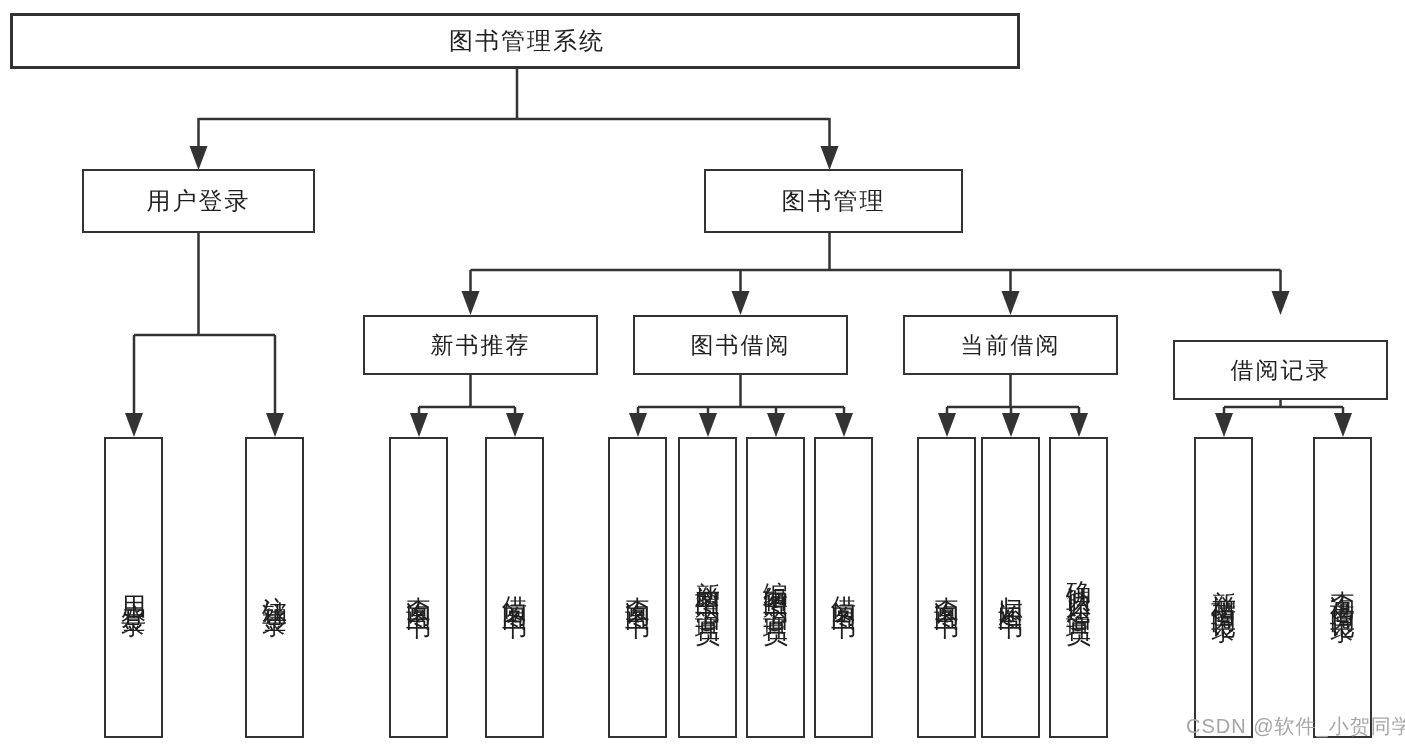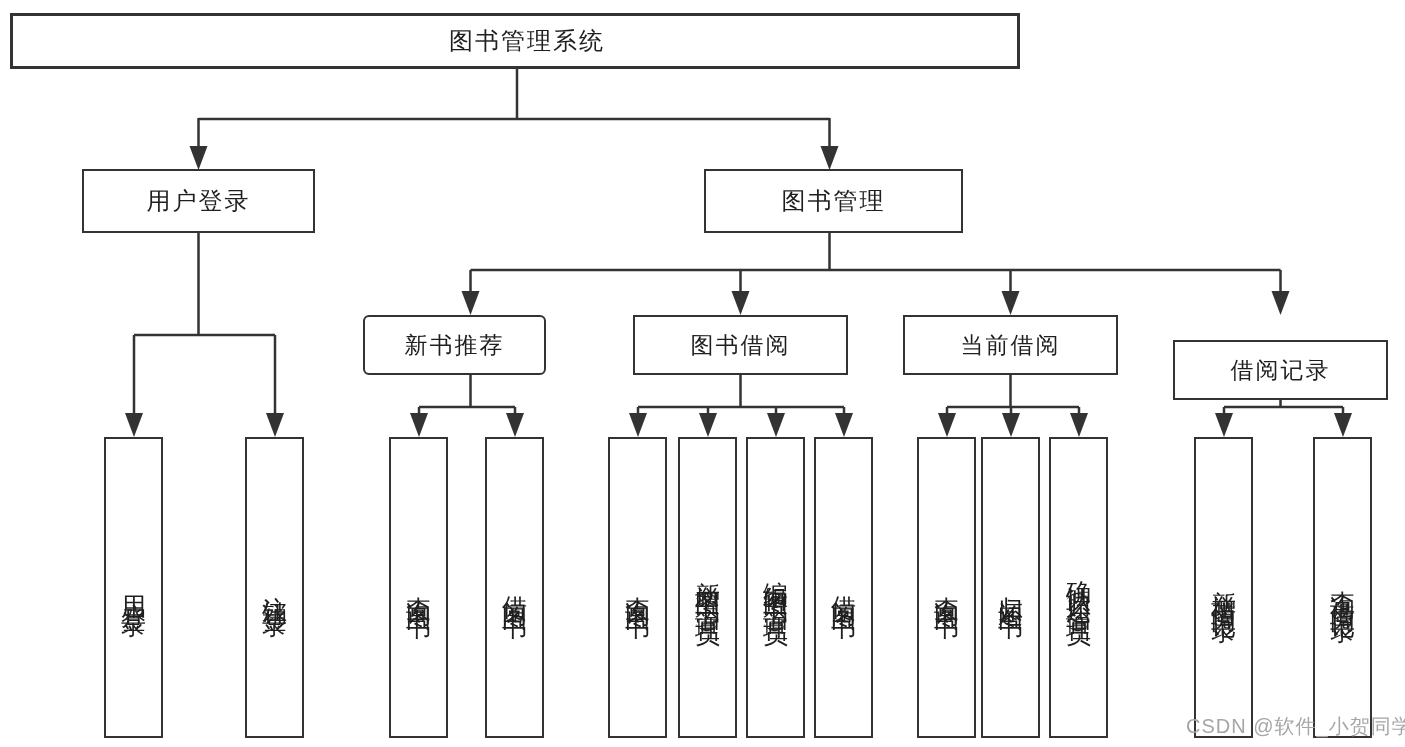--- a/index.html
+++ b/index.html
@@ -116,21 +116,21 @@
       <polygon class="head" points="1215,413 1233,413 1224,437"></polygon>
       <polygon class="head" points="1334,413 1352,413 1343,437"></polygon>
     </g>
   </svg>
 
   <div class="box root">图书管理系统</div>
 
   <div class="box lvl2" style="left:82px;width:233px;">用户登录</div>
   <div class="box lvl2" style="left:704px;width:259px;">图书管理</div>
 
-  <div class="box lvl3" style="left:363px;width:183px;border-radius:6px;">新书推荐</div>
+  <div class="box lvl3" style="left:363px;width:235px;">新书推荐</div>
   <div class="box lvl3" style="left:633px;width:215px;">图书借阅</div>
   <div class="box lvl3" style="left:903px;width:215px;">当前借阅</div>
   <div class="box lvl3" style="left:1173px;width:215px;margin-top:25px;">借阅记录</div>
 
   <div class="box leaf" style="left:104px;">用户登录</div>
   <div class="box leaf" style="left:245px;">注销登录</div>
 
   <div class="box leaf" style="left:389px;">查询图书</div>
   <div class="box leaf" style="left:485px;">借阅图书</div>
 

